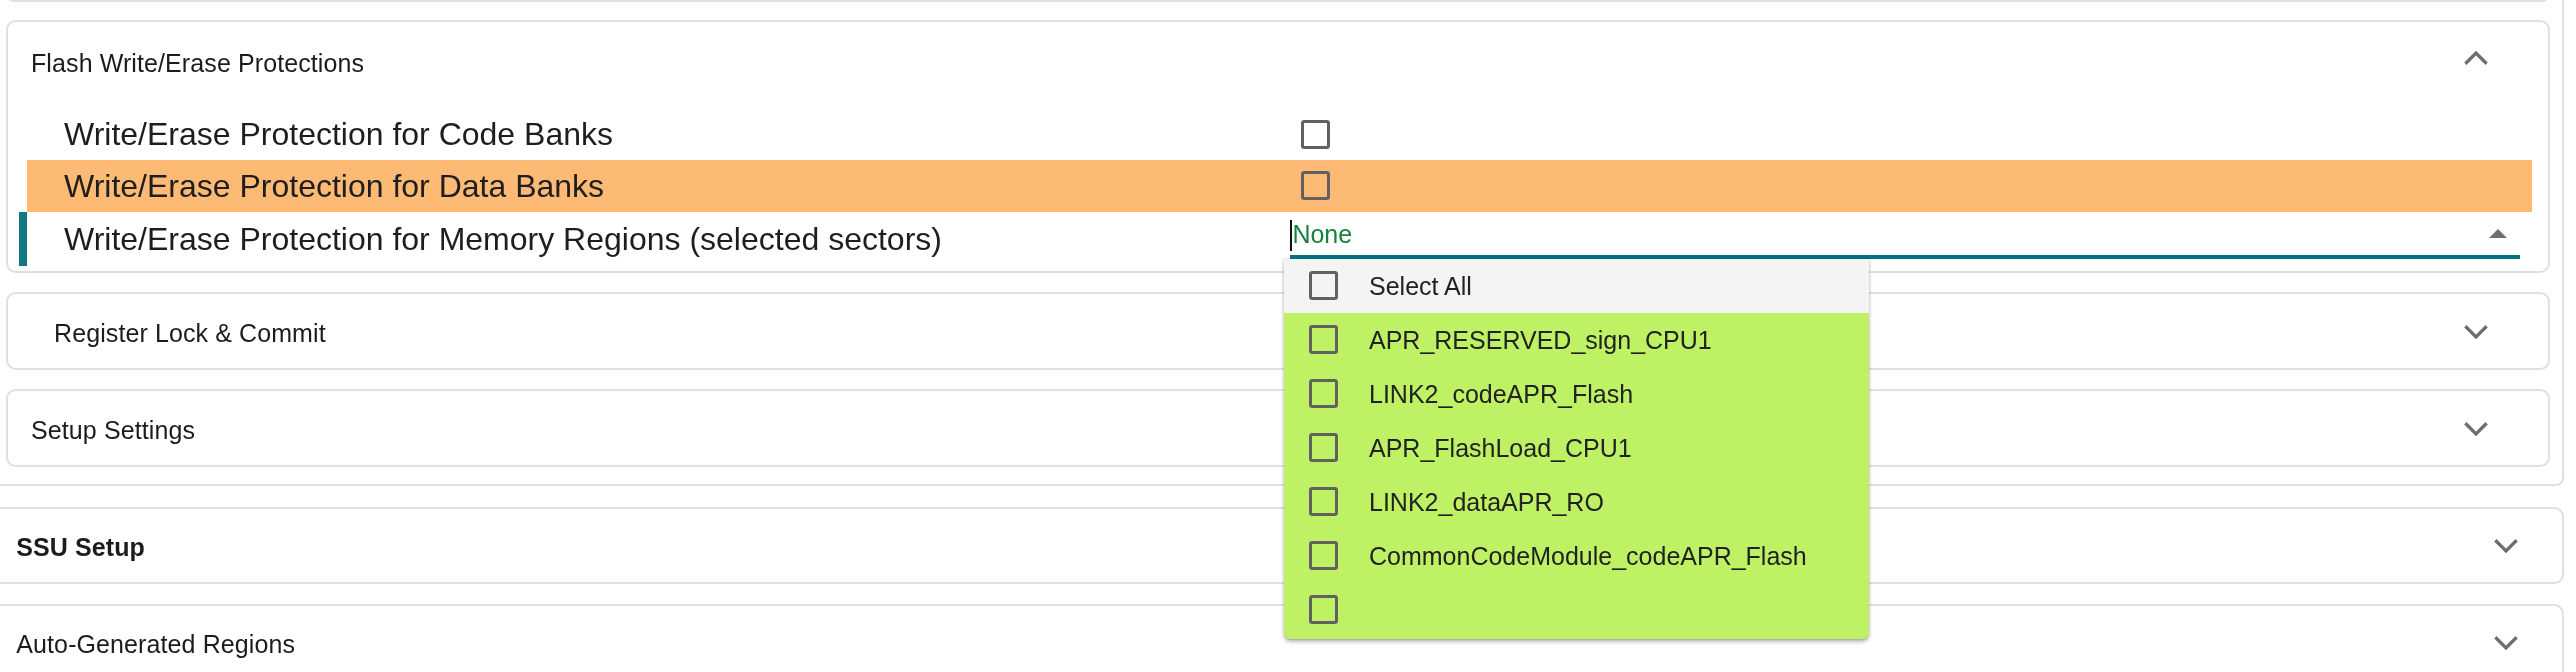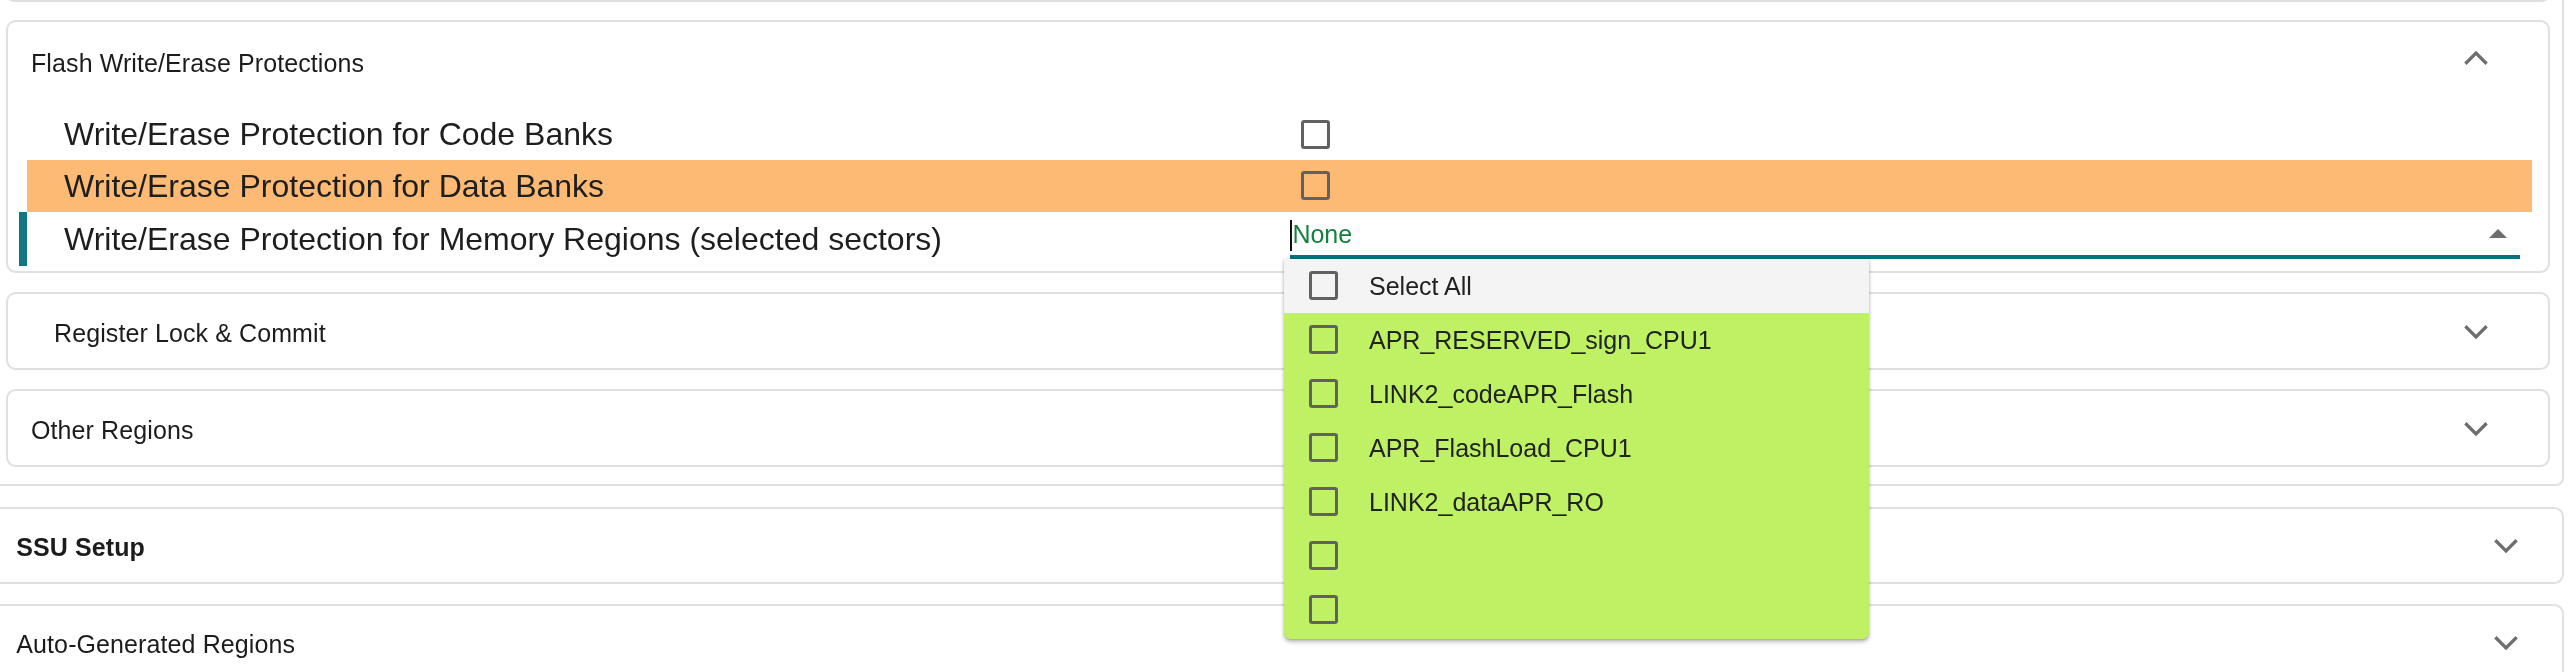--- a/index.html
+++ b/index.html
@@ -115,21 +115,21 @@
 
 <div class="card" style="left:5.7px; top:292px; width:2544px; height:78px;"></div>
 <div class="card-title" style="left:31px; top:319px;margin-left:23px;">Register Lock &amp; Commit</div>
 <div class="chevron" style="left:2462px; top:323px;">
   <svg viewBox="0 0 34 22">
       <polyline points="4,4 17,17 30,4" fill="none" stroke="#6e6e6e" stroke-width="4"></polyline>
     </svg>
 </div>
 
 <div class="card" style="left:5.7px; top:389px; width:2544px; height:78px;"></div>
-<div class="card-title" style="left:31px; top:416px;">Other Regions</div>
+<div class="card-title" style="left:31px; top:416px;">Setup Settings</div>
 <div class="chevron" style="left:2462px; top:420px;">
   <svg viewBox="0 0 34 22">
       <polyline points="4,4 17,17 30,4" fill="none" stroke="#6e6e6e" stroke-width="4"></polyline>
     </svg>
 </div>
 
 <div class="card" style="left:-16.3px; top:507px; width:2580px; height:77px;"></div>
 <div class="card-title" style="left:16.3px; top:533px;font-weight:bold;">SSU Setup</div>
 <div class="chevron" style="left:2492px; top:537px;">
   <svg viewBox="0 0 34 22">
@@ -161,18 +161,19 @@
   <div class="option">
     <span class="checkbox"></span>
     <span class="option-label">APR_FlashLoad_CPU1</span>
   </div>
   <div class="option">
     <span class="checkbox"></span>
     <span class="option-label">LINK2_dataAPR_RO</span>
   </div>
   <div class="option">
     <span class="checkbox"></span>
+    <span class="option-label">CommonCodeModule_codeAPR_Flash</span>
   </div>
   <div class="option">
     <span class="checkbox"></span>
   </div>
 </div>
 
 
 </body></html>

